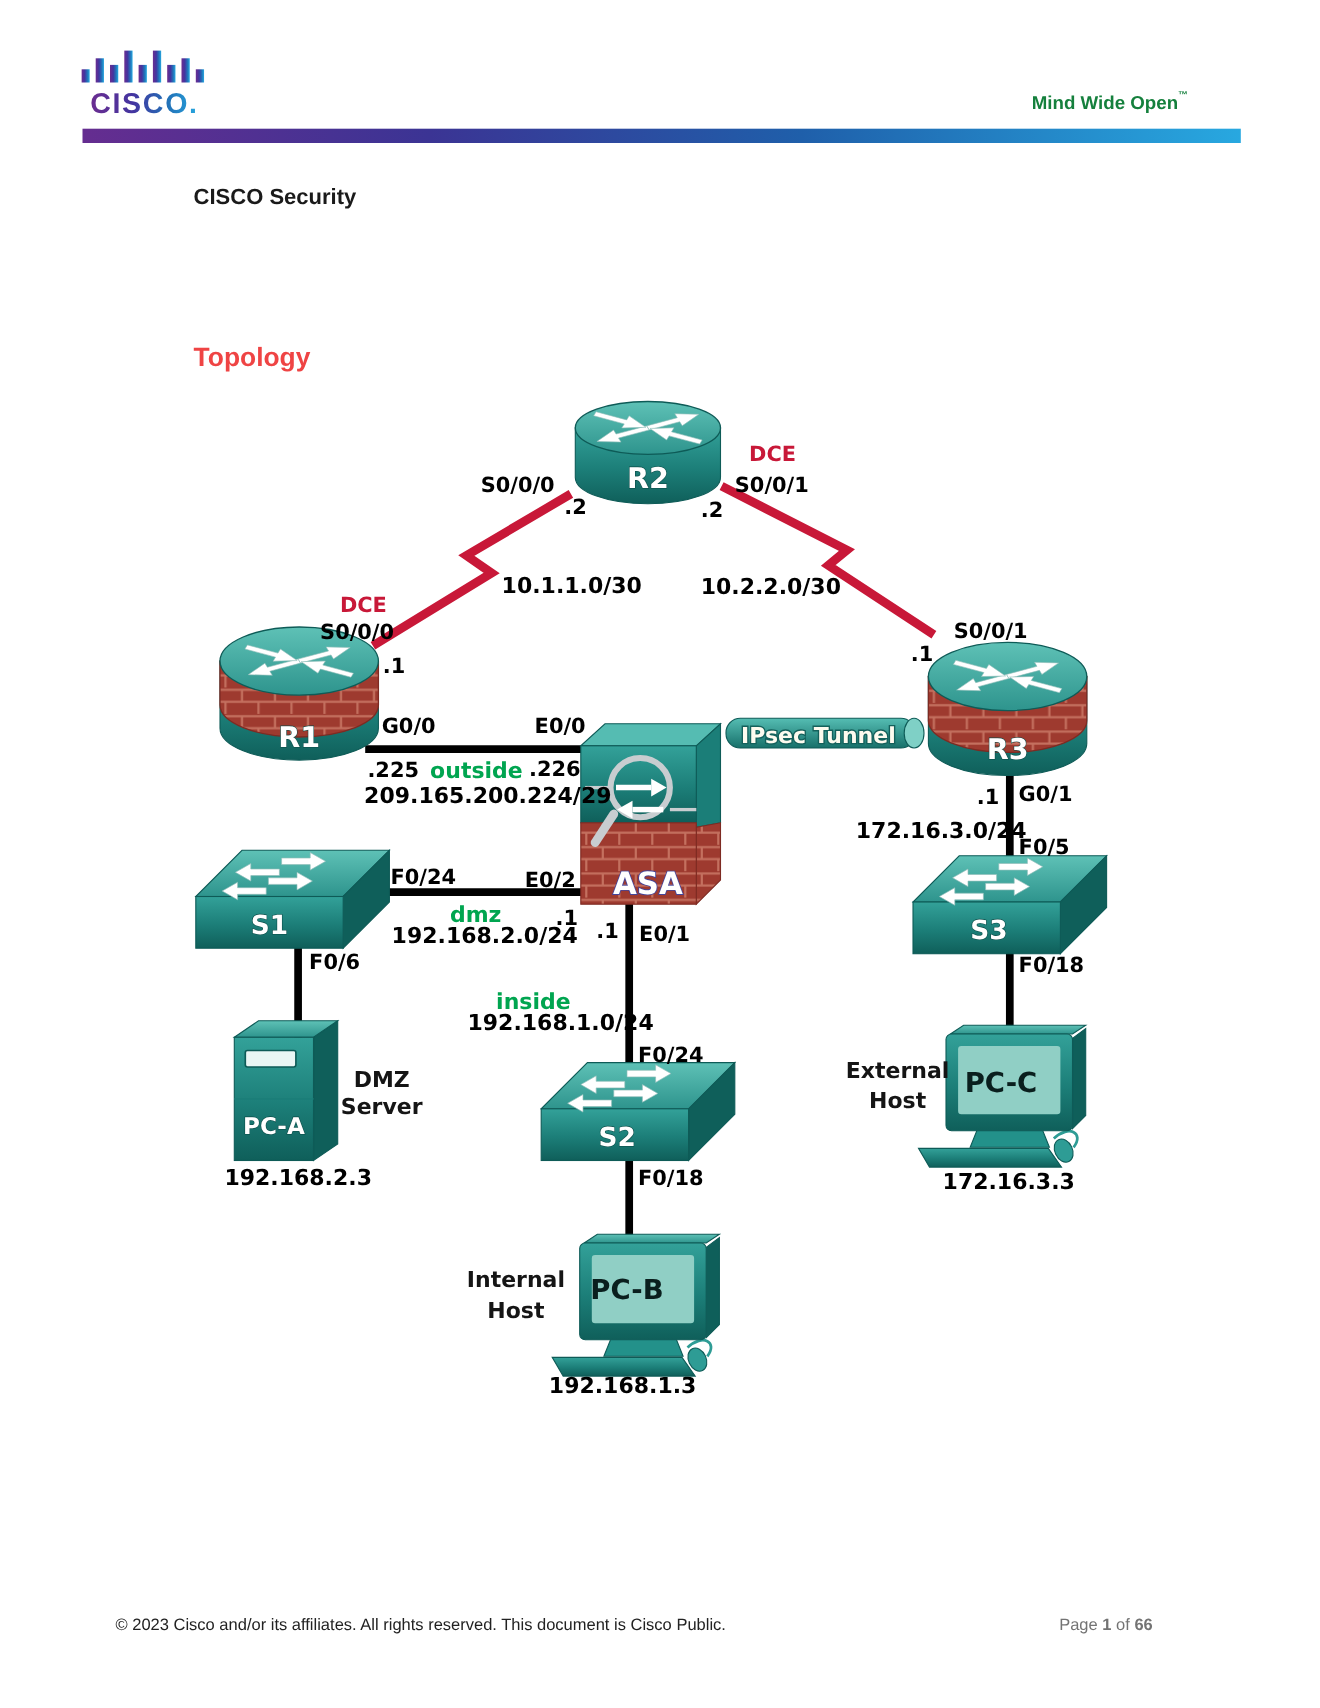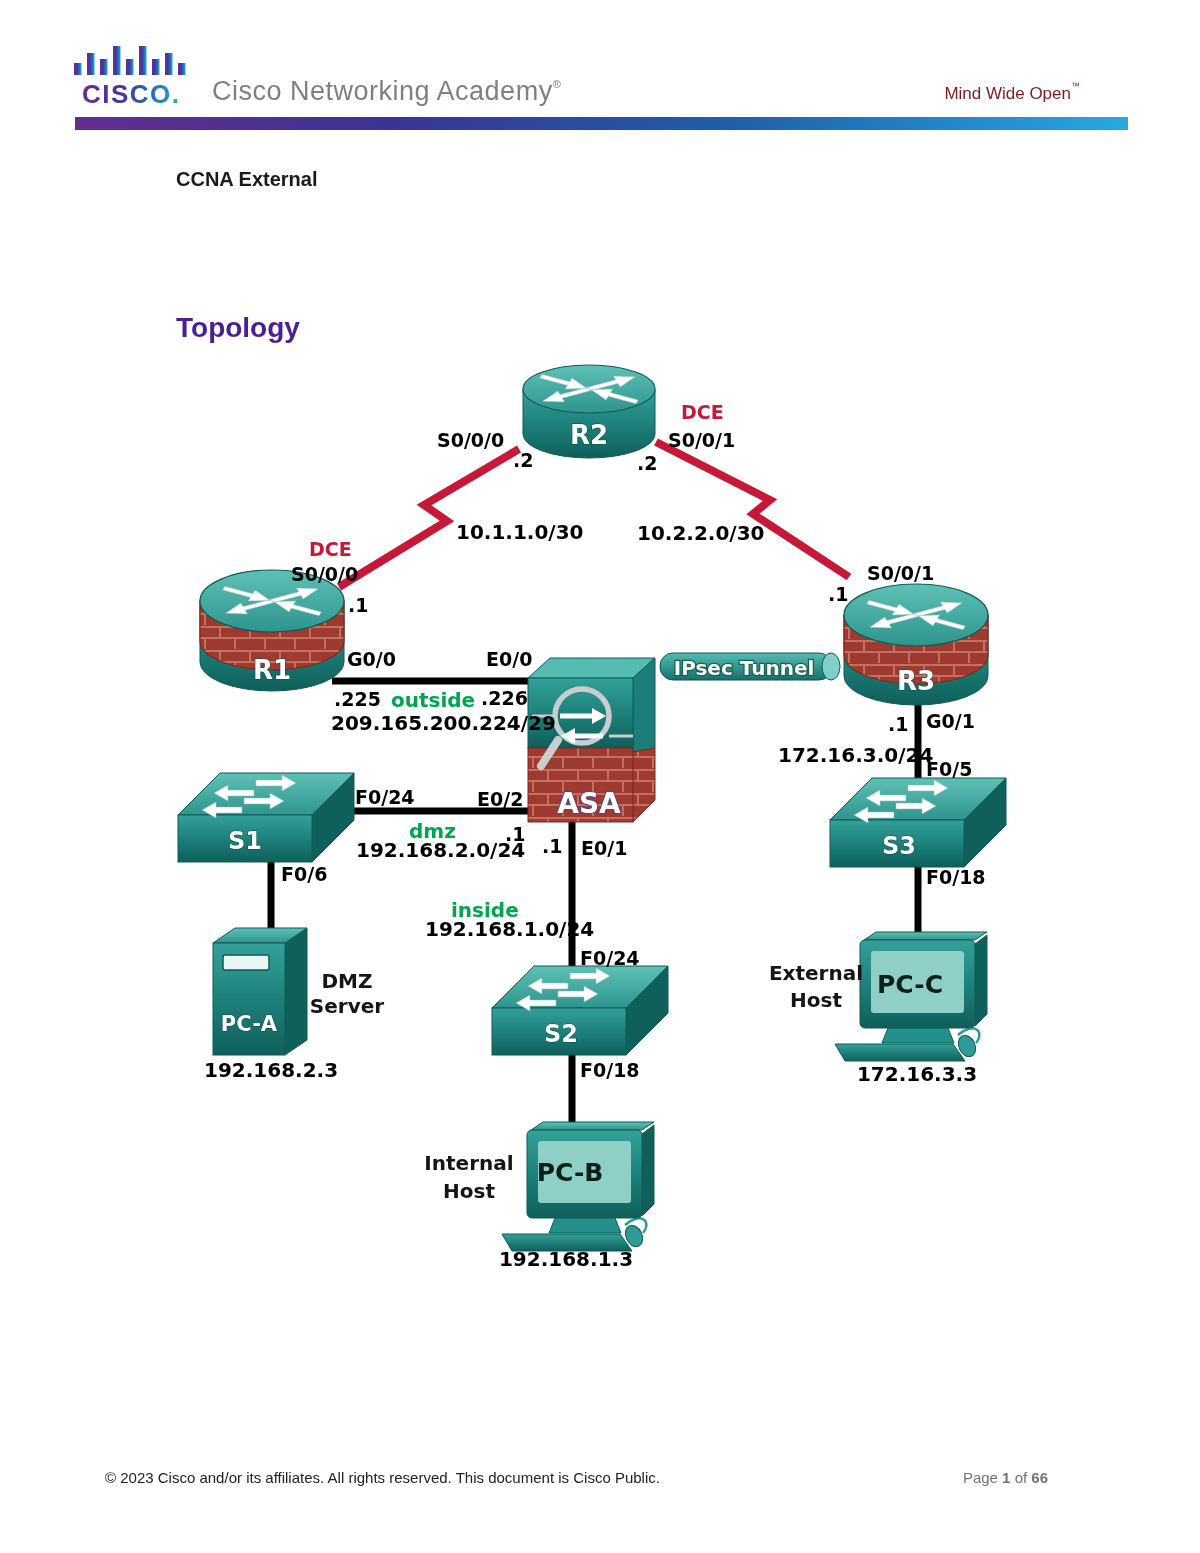--- a/index.html
+++ b/index.html
@@ -2,30 +2,30 @@
 <html><head>
 <meta charset="utf-8">
 <style>
   html,body{margin:0;padding:0;background:#ffffff;}
   .page{position:relative;width:1152px;height:1553px;background:#ffffff;overflow:hidden;
         font-family:"Liberation Sans",sans-serif;}
   
   .logo-svg{position:absolute;left:74px;top:44px;}
   .brand{position:absolute;left:212px;top:76px;font-size:27px;color:#7E8183;letter-spacing:.5px;}
   .brand sup{font-size:11px;position:relative;top:-2px;}
-  .tagline{position:absolute;right:72px;top:84px;font-size:17px;color:#7f1d1d;}
+  .tagline{position:absolute;right:72px;top:84px;font-size:17px;color:#15803d;font-weight:bold;}
   .tagline sup{font-size:9px;position:relative;top:-3px;}
   .grad-bar{position:absolute;left:75px;top:117px;width:1053px;height:13px;
             background:linear-gradient(90deg,#652D90 0%,#3B3494 30%,#1F5FAA 62%,#28A8E0 100%);}
   
   .kicker{position:absolute;left:176px;top:168px;font-size:20px;font-weight:700;color:#1A1A1A;}
   .title{position:absolute;left:110px;top:204px;width:940px;font-size:28px;font-weight:700;
          line-height:46px;color:#1A1A1A;}
   .title .red{color:#FE0000;}
-  .section-heading{position:absolute;left:176px;top:312px;font-size:28px;font-weight:700;color:#4c1d95;}
+  .section-heading{position:absolute;left:176px;top:312px;font-size:24px;font-weight:700;color:#ef4444;}
   
   .topology{position:absolute;left:0;top:350px;width:1200px;height:940px;}
   .topology text{font-family:"DejaVu Sans",sans-serif;font-weight:700;}
   .if{font-size:19px;fill:#000000;}
   .net{font-size:20px;fill:#000000;}
   .zone{font-size:20px;fill:#00A550;}
   .dce{font-size:19px;fill:#C81838;}
   .dev{font-size:26px;fill:#ffffff;paint-order:stroke;stroke:#0B4A46;stroke-width:1px;}
   .devS{font-size:24px;fill:#ffffff;paint-order:stroke;stroke:#0B4A46;stroke-width:1px;}
   .devA{font-size:28px;fill:#ffffff;paint-order:stroke;stroke:#44449A;stroke-width:1.6px;}
@@ -59,25 +59,24 @@
       <rect x="26" y="15" width="7.5" height="16"></rect>
       <rect x="39" y="2" width="7.5" height="29"></rect>
       <rect x="52" y="15" width="7.5" height="16"></rect>
       <rect x="65" y="2" width="7.5" height="29"></rect>
       <rect x="78" y="15" width="7.5" height="16"></rect>
       <rect x="91" y="9" width="7.5" height="22"></rect>
       <rect x="104" y="19" width="7.5" height="12"></rect>
     </g>
     <text x="8" y="59" font-family="Liberation Sans, sans-serif" font-size="26" font-weight="700" letter-spacing="1.5" fill="url(#lg)">CISCO.</text>
   </svg>
-  <div class="brand"><span>Cisco Networking Academy</span><sup>®</sup></div>
   <div class="tagline"><span>Mind Wide Open</span><sup>™</sup></div>
   <div class="grad-bar"></div>
 
-  <div class="kicker">CCNA External</div>
+  <div class="kicker">CISCO Security</div>
   <div class="section-heading">Topology</div>
 
   <svg class="topology" viewBox="0 350 1200 940">
     <defs>
       <linearGradient id="gTop" x1="0" y1="0" x2="0" y2="1">
         <stop offset="0" stop-color="#5EC1B6"></stop>
           <stop offset="1" stop-color="#2E948D"></stop>
       </linearGradient>
       <linearGradient id="gBody" x1="0" y1="0" x2="0" y2="1">
         <stop offset="0" stop-color="#33A199"></stop>

